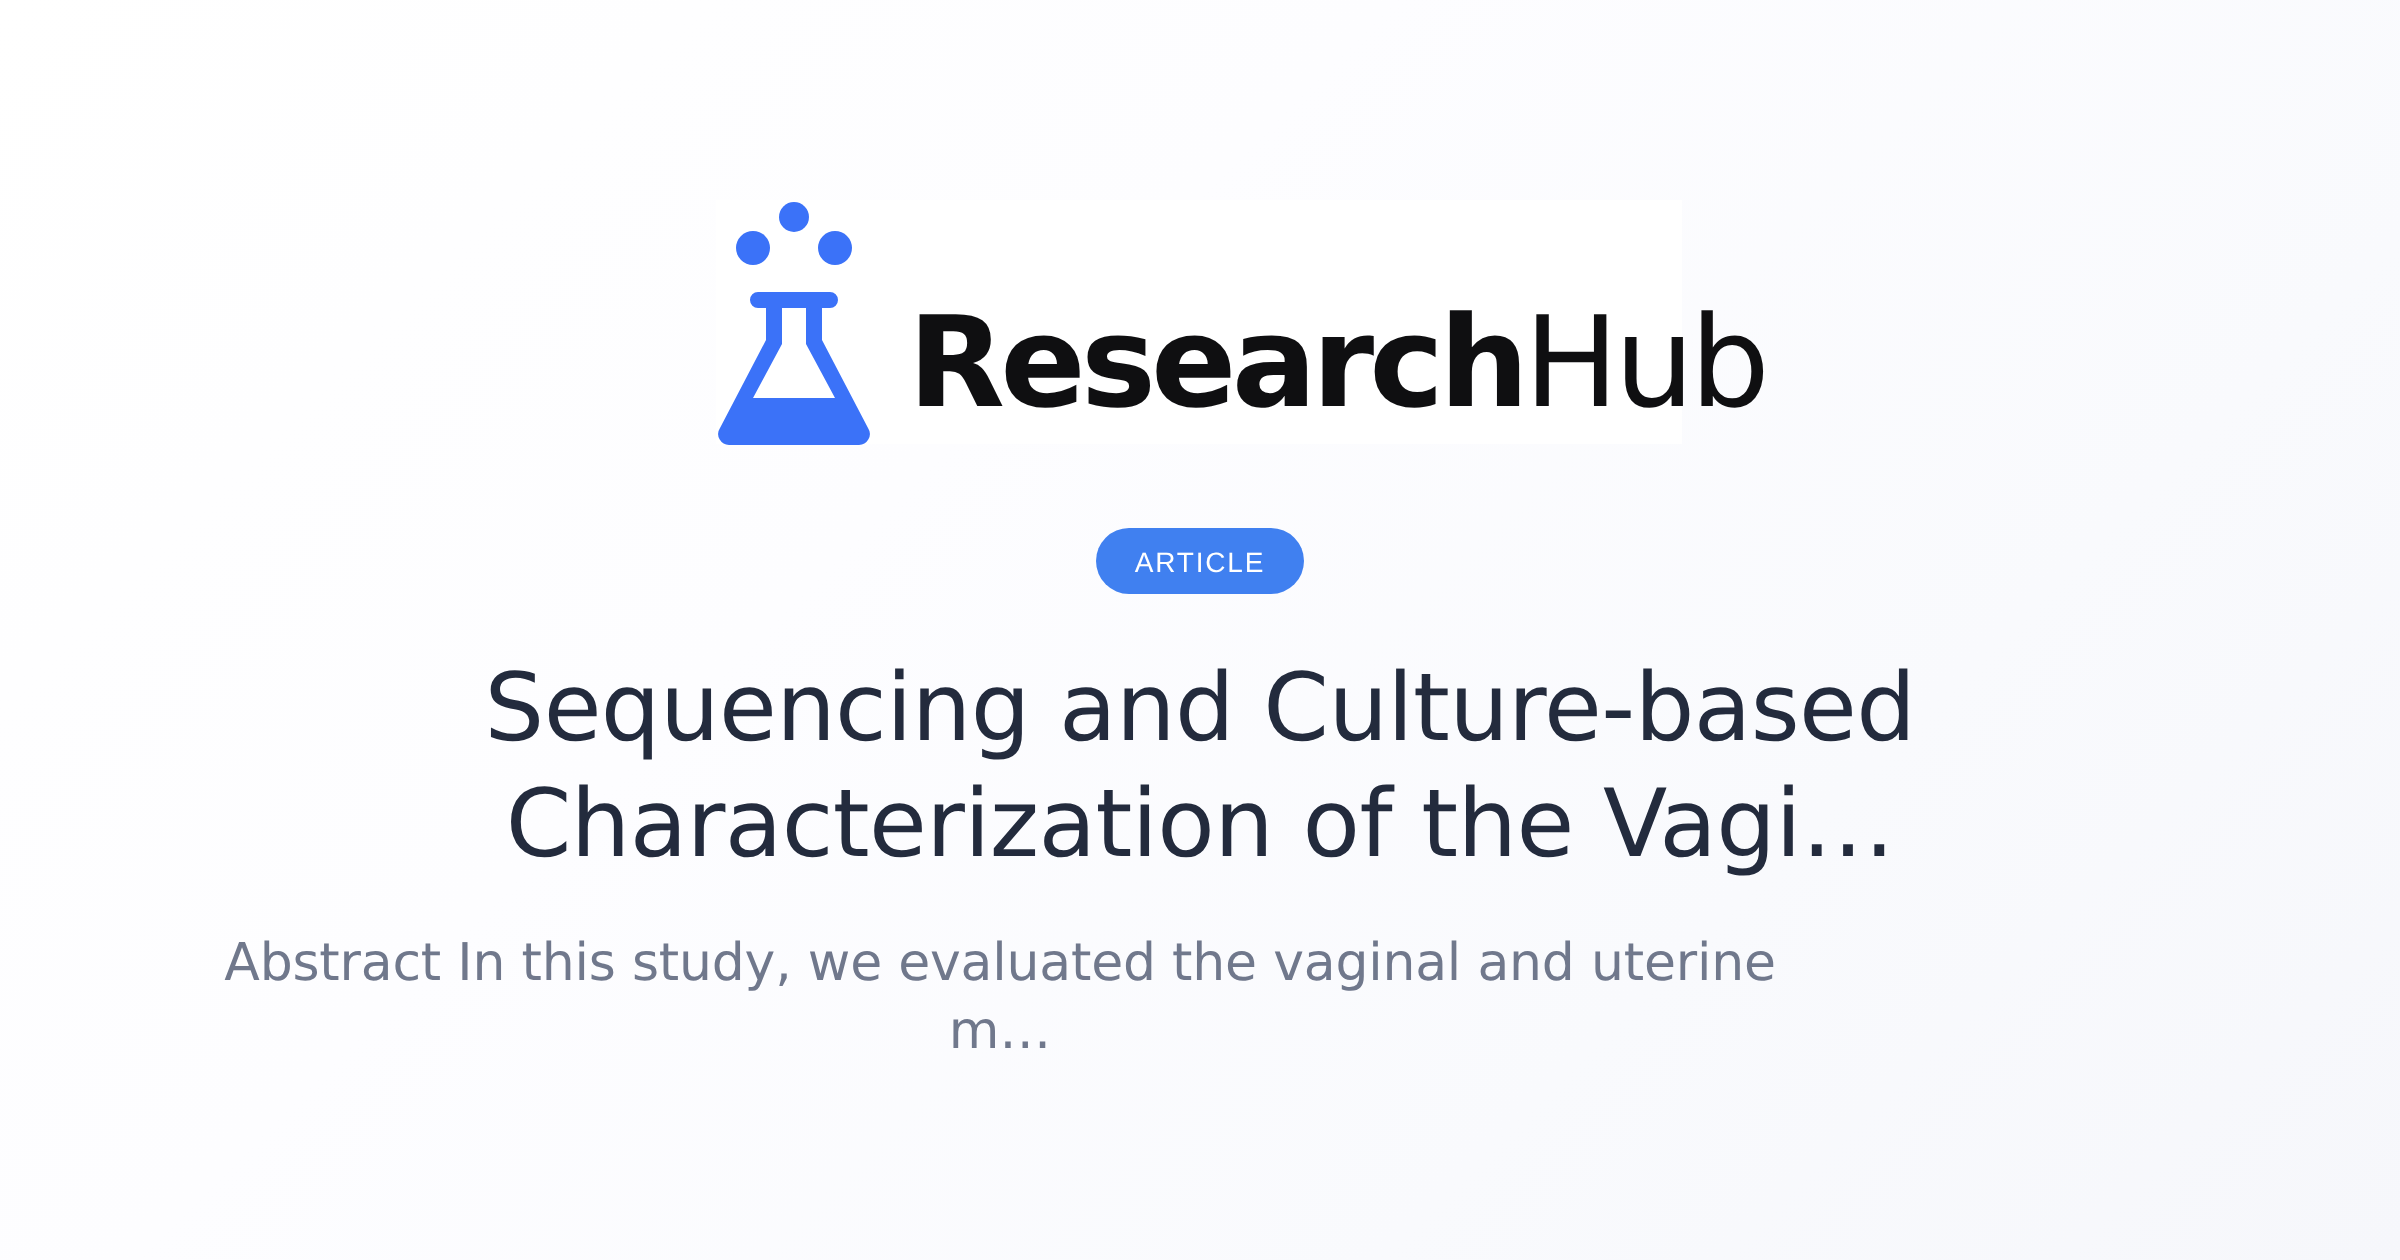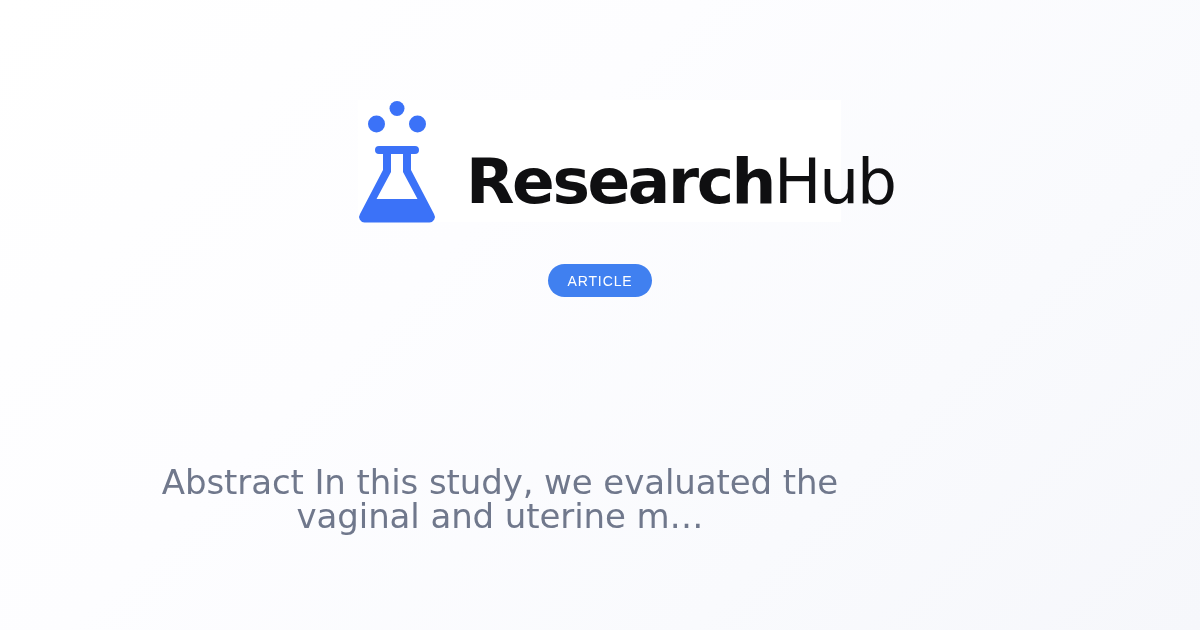--- a/index.html
+++ b/index.html
@@ -36,21 +36,21 @@
   }
 
   .logo-row {
     position: absolute;
     left: 358px;
     top: 97px;
     width: 484px;
     height: 128px;
     display: flex;
     align-items: center;
-    gap: 30px;
+    gap: 18px;
   }
 
   .flask-icon {
     width: 78px;
     height: 126px;
     flex: 0 0 auto;
     display: block;
   }
 
   .wordmark {
@@ -120,21 +120,21 @@
 
   
   .subtitle {
     position: absolute;
     top: 465px;
     left: 0;
     width: 1000px;
     text-align: center;
     color: #70788c;
     font-family: "DejaVu Sans", sans-serif;
-    font-size: 34px;
+    font-size: 26px;
     font-weight: 400;
     line-height: 34px;
     letter-spacing: -0.1px;
     padding: 0 110px;
   }
 </style>
 </head>
 <body>
 
 <div class="card">
@@ -152,16 +152,17 @@
     <div class="wordmark">
       <span class="wm-research">Research</span>
         <span class="wm-hub">Hub</span>
     </div>
   </div>
 
   <div class="badge-wrap">
     <span class="badge">ARTICLE</span>
   </div>
 
+  <h1 class="title">Sequencing and Culture-based Characterization of the Vagi…</h1>
 
   <p class="subtitle">Abstract In this study, we evaluated the vaginal and uterine m…</p>
 
 </div>
 
 </body></html>

